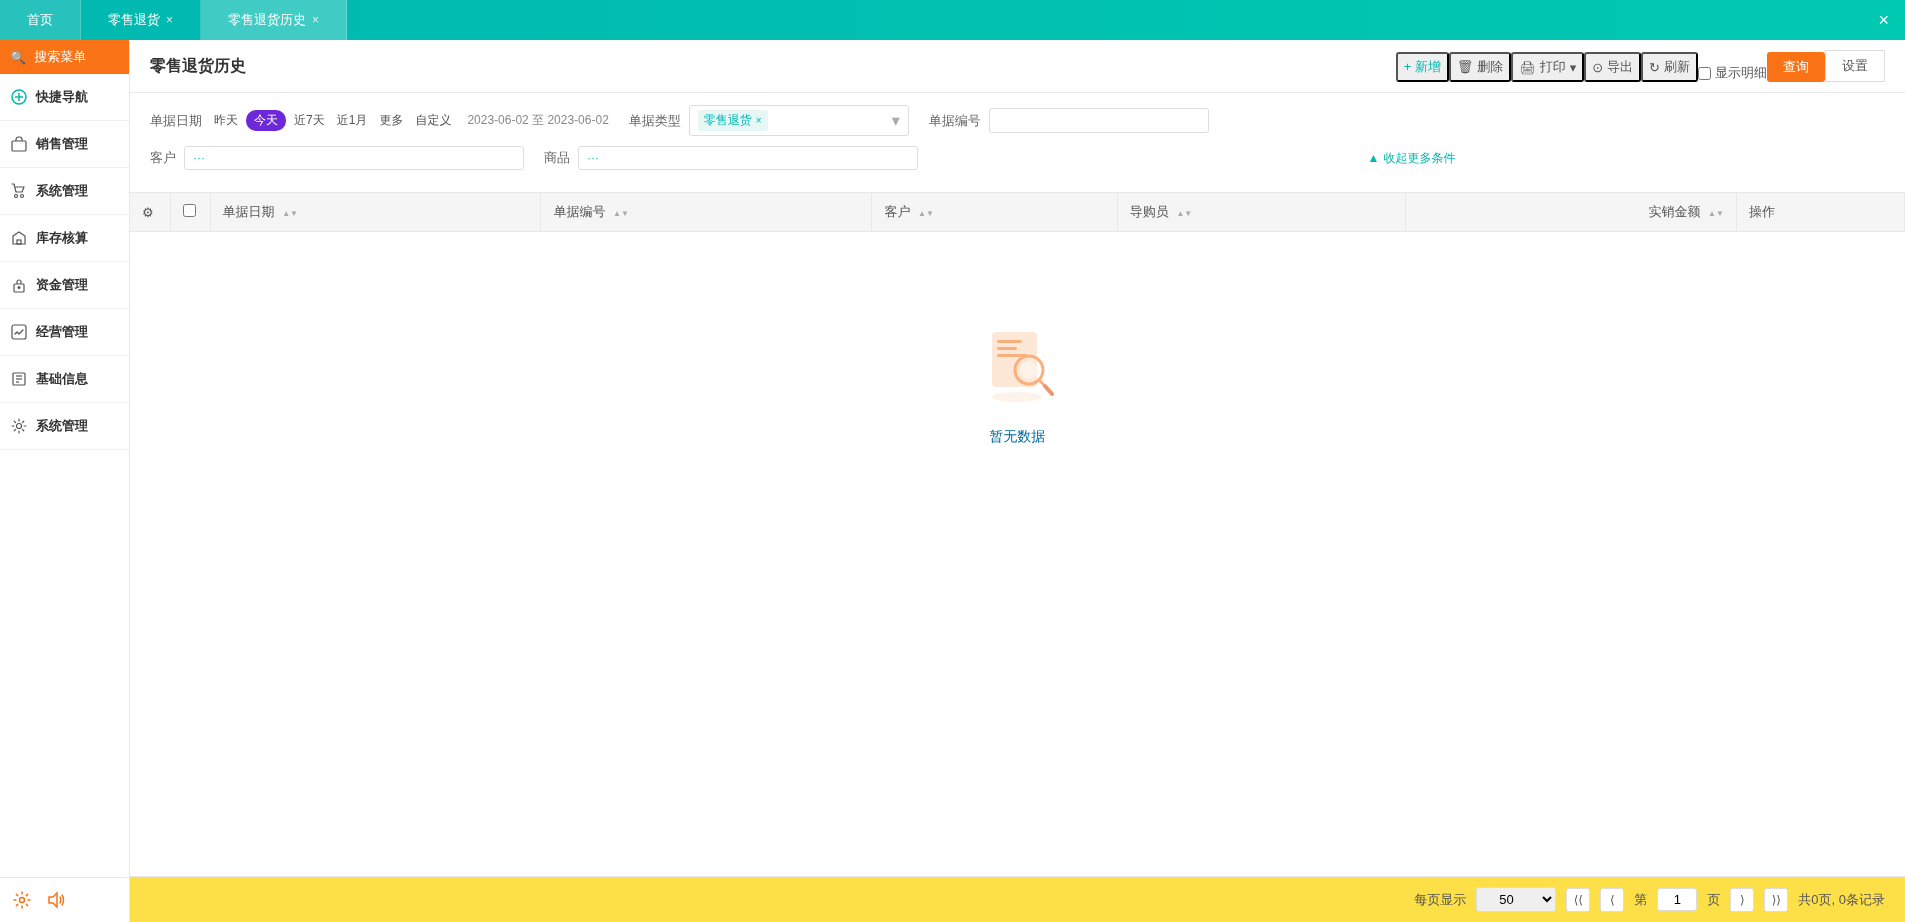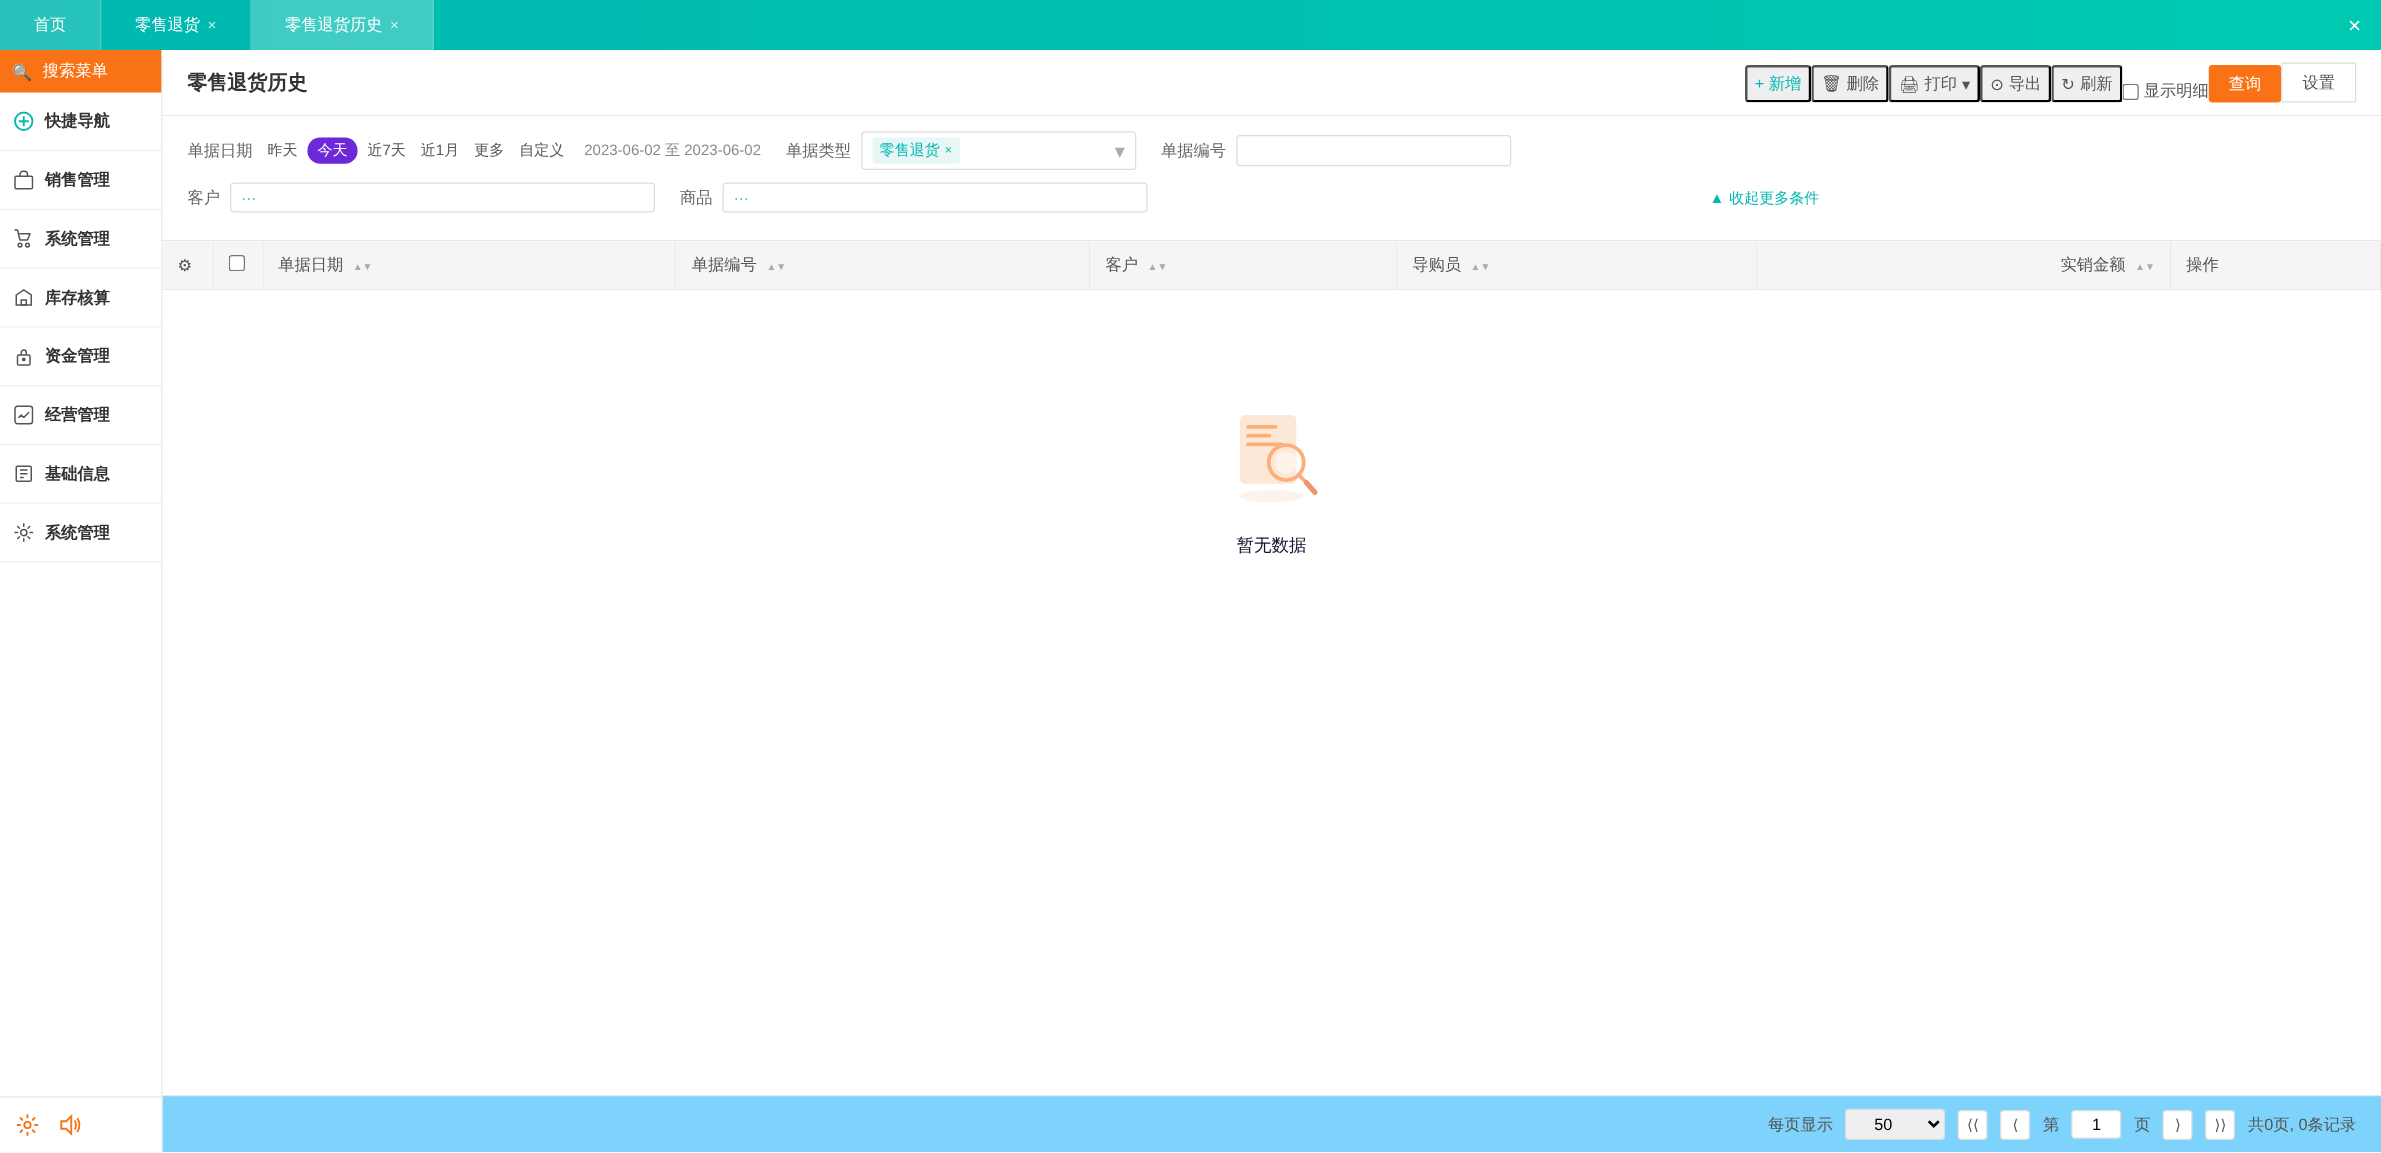--- a/index.html
+++ b/index.html
@@ -316,30 +316,30 @@
       justify-content: center;
       padding: 80px 0;
     }
     .empty-icon {
       width: 100px;
       height: 100px;
       margin-bottom: 16px;
     }
     .empty-text {
       font-size: 14px;
-      color: #0f172a;
+      color: #0369a1;
     }
 
     
     .pagination-bar {
       display: flex;
       align-items: center;
       justify-content: flex-end;
       padding: 10px 20px;
-      background: #7dd3fc;
+      background: #fde047;
       border-top: 1px solid #e8e8e8;
       gap: 10px;
       font-size: 13px;
       color: #555;
       flex-shrink: 0;
     }
     .page-size-select {
       border: 1px solid #ddd;
       border-radius: 3px;
       padding: 3px 18px;

